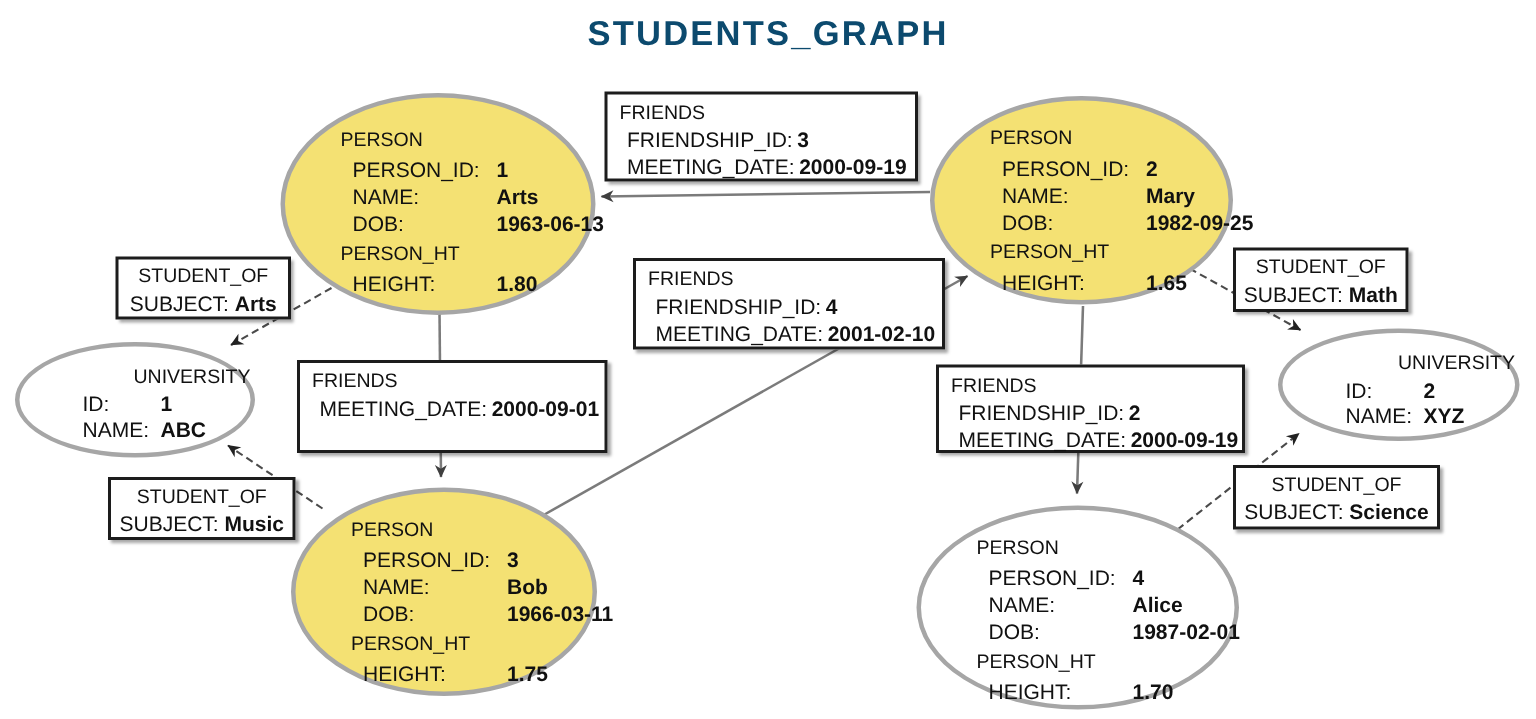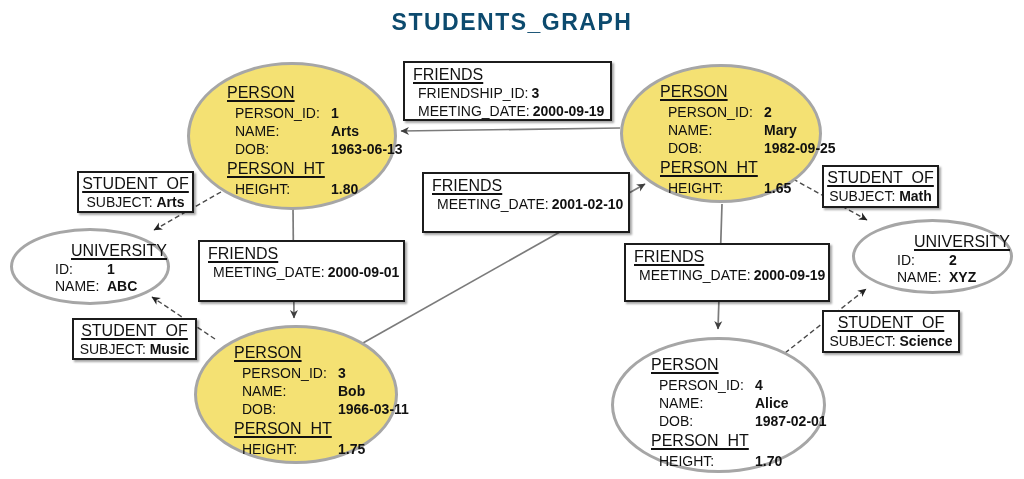--- a/index.html
+++ b/index.html
@@ -12,22 +12,22 @@
     position:absolute; top:9px; left:0; width:100%; text-align:center;
     font-size:23px; font-weight:800; letter-spacing:1.5px; color:#0c4a6e;
   }
   svg.edges { position:absolute; left:0; top:0; width:1024px; height:479px; }
   svg.edges line.f { stroke:#7b7b7b; stroke-width:1.7px; }
   svg.edges line.s { stroke:#4a4a4a; stroke-width:1.4px; stroke-dasharray:5 3; }
 
   .node { position:absolute; border-radius:50%; border:3px solid #a6a6a6; background:#ffffff; }
   .node.yellow { background:#F4E173; }
   .nlabel {
-    font-size:16px; line-height:22px;
-    text-decoration:underline; text-decoration-thickness:1.5px; text-underline-offset:2px;
+    font-size:13px; line-height:22px;
+    text-decoration-thickness:1.5px; text-underline-offset:2px;
     white-space:nowrap;
   }
   .prow { font-size:14px; line-height:18px; white-space:nowrap; }
   .v { font-weight:700; }
 
   
   .person .content { padding:14px 0 0 37px; }
   .person .prow { display:flex; padding-left:8px; }
   .person .prow .k { width:96px; flex:none; }
   .pos-john  { left:187px; top:62px;  width:210px; height:148px; }
@@ -213,30 +213,32 @@
   </div>
 
   <div class="box friends-box pos-f3">
     <div class="nlabel">FRIENDS</div>
     <div class="prow"><span class="k">FRIENDSHIP_ID:</span><span class="v">3</span></div>
     <div class="prow"><span class="k">MEETING_DATE:</span><span class="v">2000-09-19</span></div>
   </div>
 
   <div class="box friends-box pos-f4">
     <div class="nlabel">FRIENDS</div>
+    <div class="prow"><span class="k">FRIENDSHIP_ID:</span><span class="v">4</span></div>
     <div class="prow"><span class="k">MEETING_DATE:</span><span class="v">2001-02-10</span></div>
   </div>
 
   <div class="box friends-box pos-f1">
     <div class="nlabel">FRIENDS</div>
     <div class="prow"><span class="k">MEETING_DATE:</span><span class="v">2000-09-01</span></div>
   </div>
 
   <div class="box friends-box pos-f2">
     <div class="nlabel">FRIENDS</div>
+    <div class="prow"><span class="k">FRIENDSHIP_ID:</span><span class="v">2</span></div>
     <div class="prow"><span class="k">MEETING_DATE:</span><span class="v">2000-09-19</span></div>
   </div>
 
   <div class="box so-box pos-arts">
     <div class="nlabel">STUDENT_OF</div>
     <div class="prow"><span class="k">SUBJECT:</span> <span class="v">Arts</span></div>
   </div>
 
   <div class="box so-box pos-music">
     <div class="nlabel">STUDENT_OF</div>

